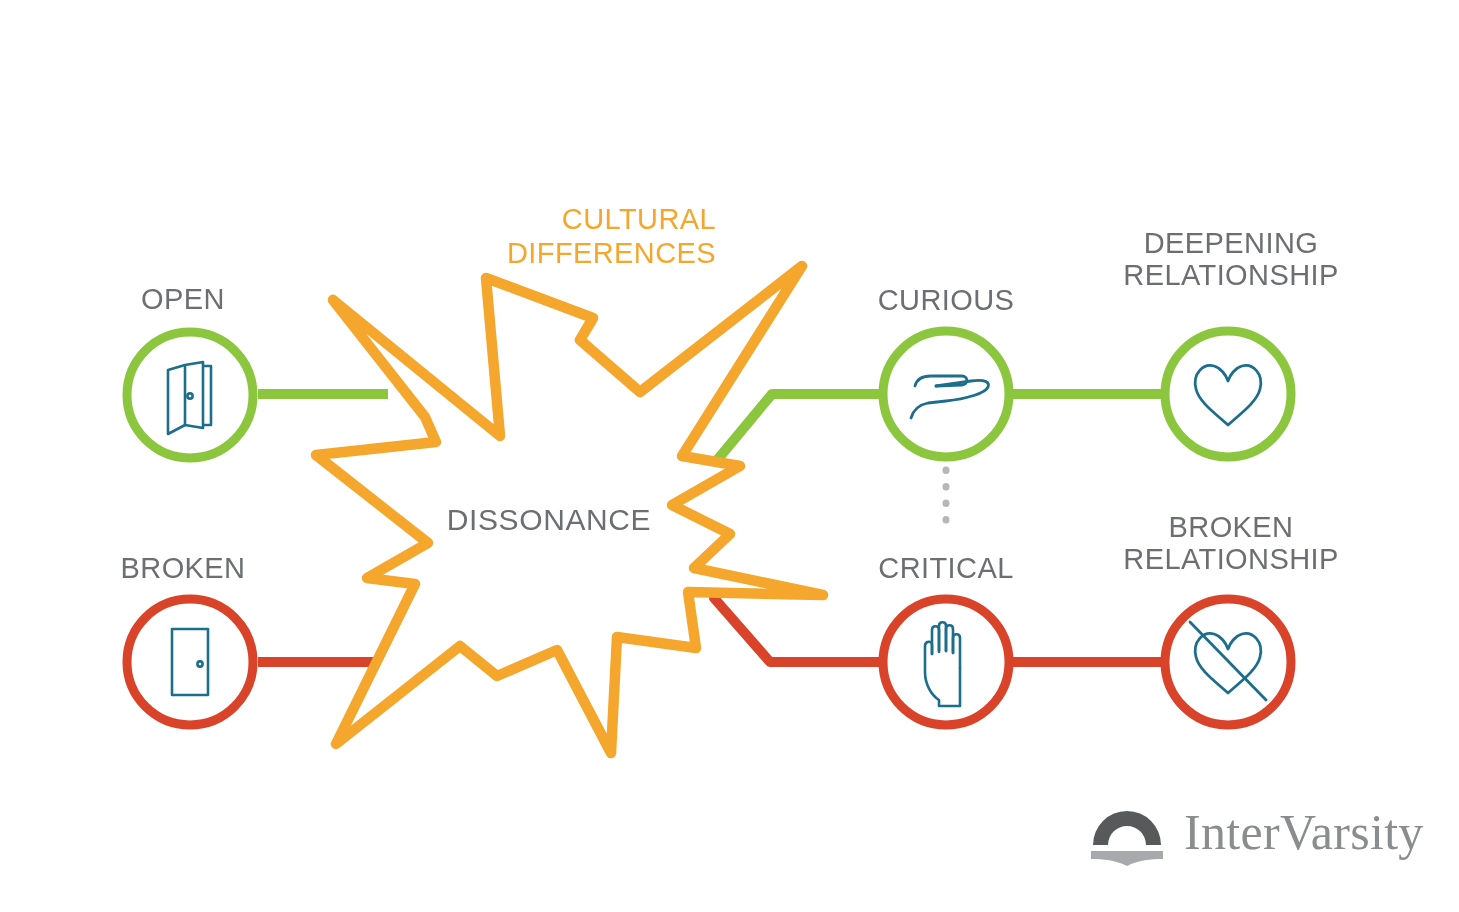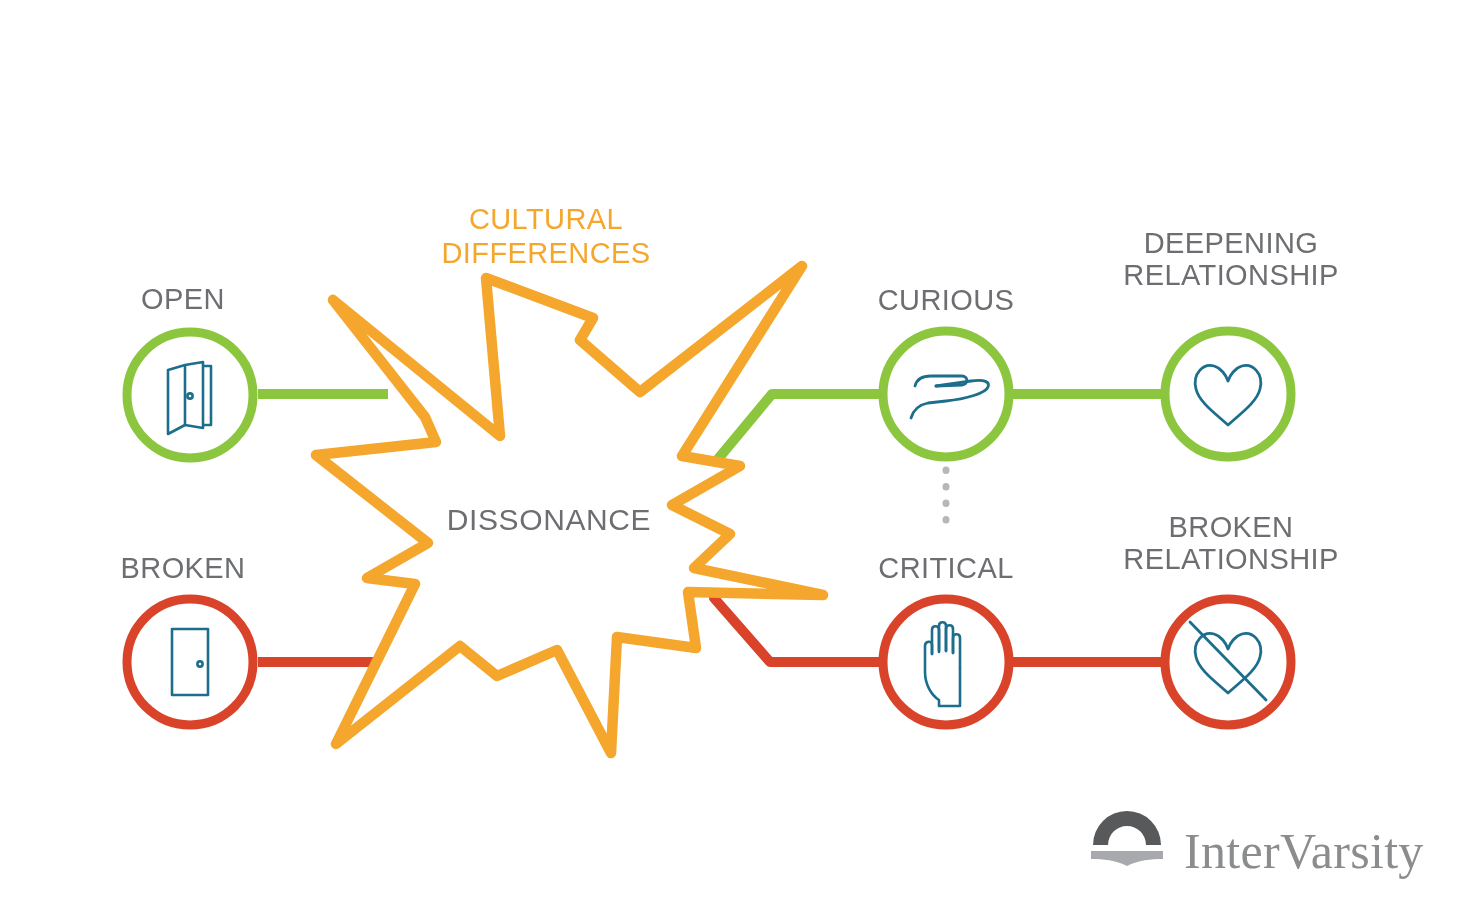--- a/index.html
+++ b/index.html
@@ -65,23 +65,22 @@
     color: #6d6e71;
     letter-spacing: 0.6px;
     white-space: nowrap;
     transform: translateX(-50%);
   }
   .logo {
     position: absolute;
     left: 1088px;
     top: 797px;
     display: flex;
-    align-items: flex-start;
+    align-items: flex-end;
     gap: 10px;
-    margin-top: 29px;
   }
   .logo-text {
     font-family: "Liberation Serif", serif;
     font-size: 50px;
     color: #8a8c8e;
     letter-spacing: 0.3px;
     line-height: 1;
   }
 </style>
 </head>
@@ -208,21 +207,21 @@
       <path d="M 1093 845
                A 34 34 0 1 1 1161 845
                L 1146 845
                A 19 19 0 1 0 1108 845 Z" fill="#58595b"></path>
       <path d="M 1091 851 L 1163 851 L 1163 859
                C 1151 859 1138 860 1127 866
                C 1116 860 1103 859 1091 859 Z" fill="#a7a9ac"></path>
     </g>
   </svg>
 
-  <div class="burst-label" style="left:546px; top:203px; width:340px;">CULTURAL
+  <div class="burst-label" style="left:546px; top:203px; width:340px;text-align:right;">CULTURAL
 DIFFERENCES</div>
 
   <div class="center-label" style="left:549px; top:503px;">DISSONANCE</div>
 
   <div class="node-label" style="left:183px; top:283px; width:260px;">OPEN</div>
   <div class="node-label" style="left:183px; top:552px; width:280px;">BROKEN</div>
   <div class="node-label" style="left:946px; top:552px; width:300px;">CRITICAL</div>
   <div class="node-label" style="left:946px; top:284px; width:300px;">CURIOUS</div>
   <div class="node-label" style="left:1231px; top:227px; width:340px;">DEEPENING
 RELATIONSHIP</div>

